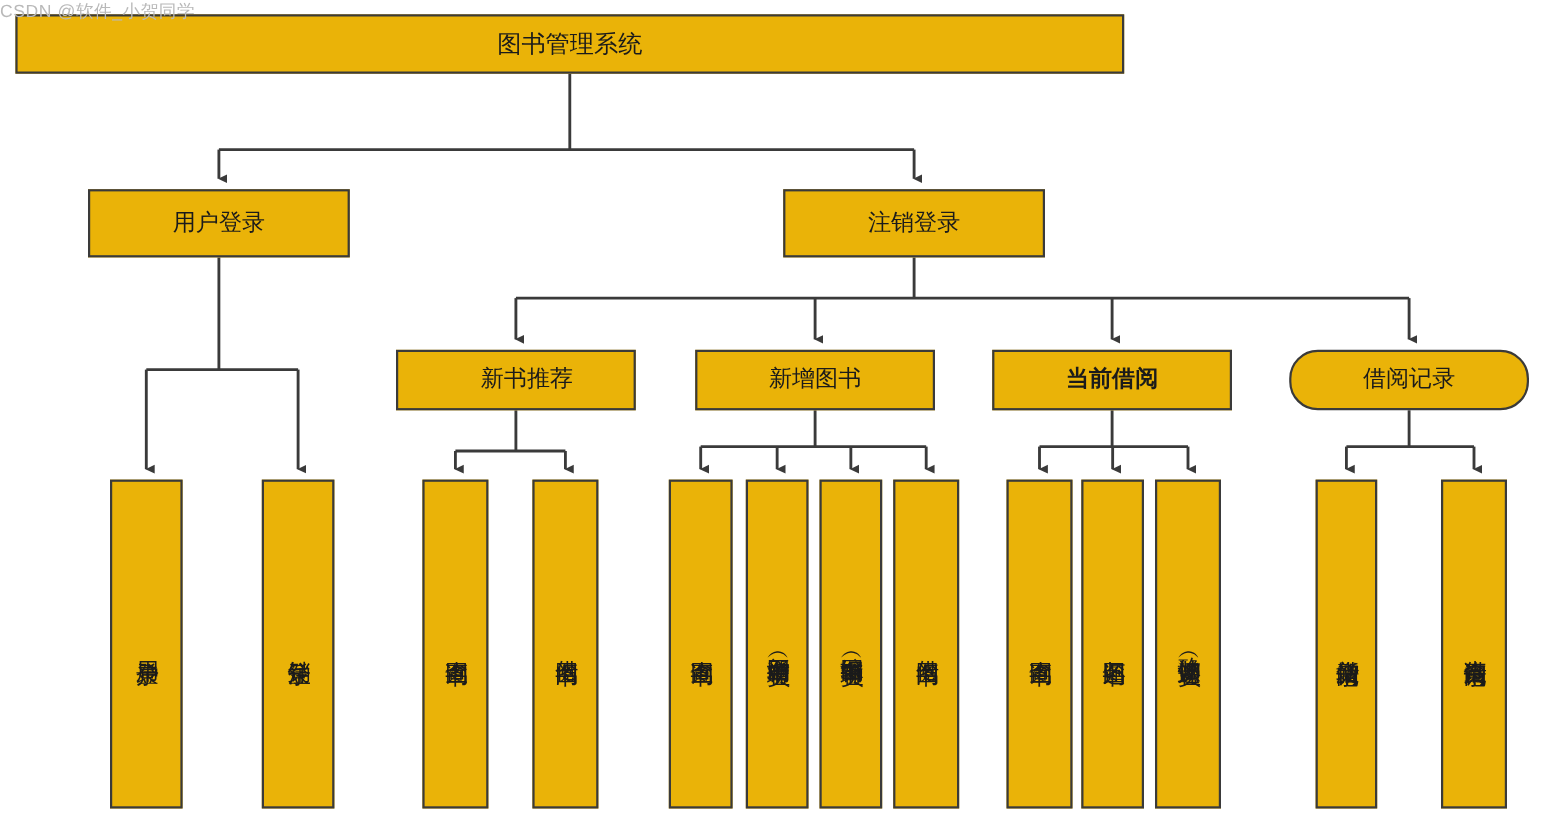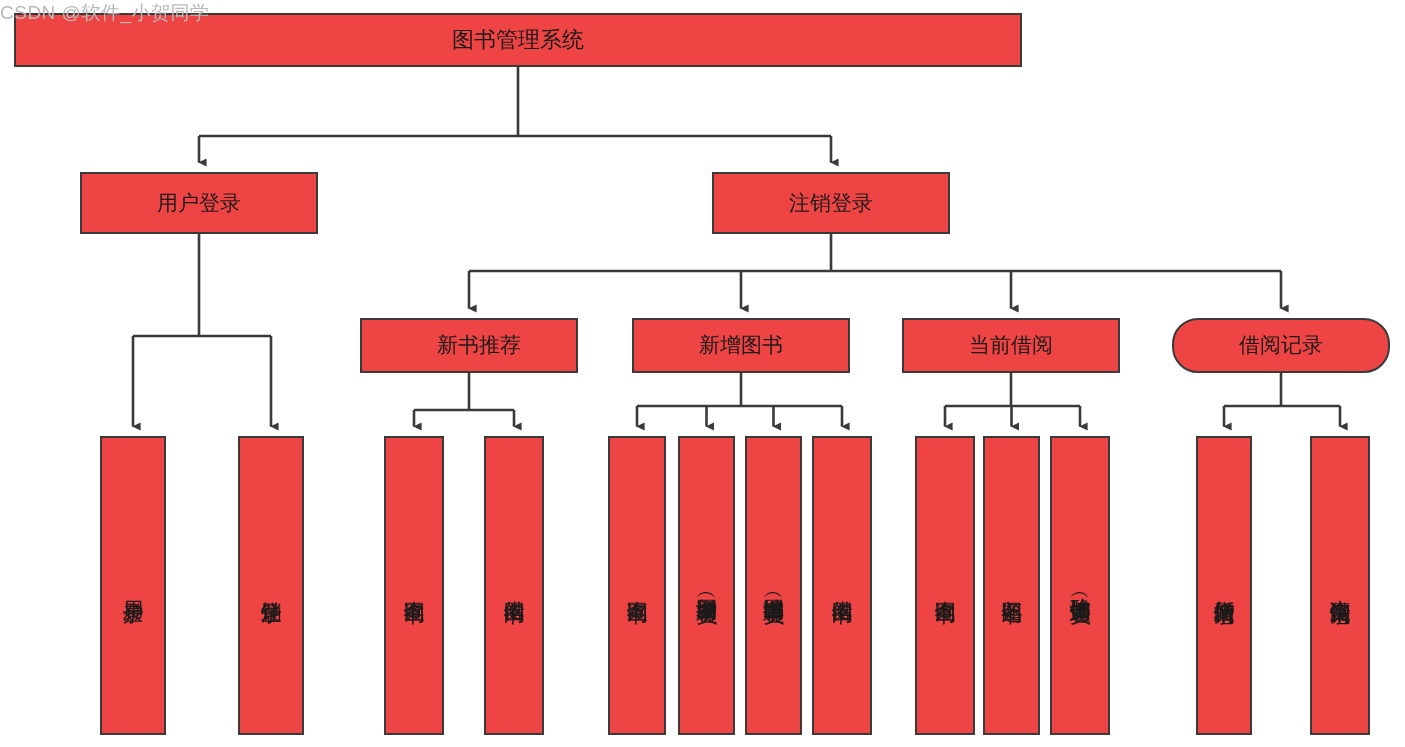--- a/index.html
+++ b/index.html
@@ -22,21 +22,21 @@
     left: 0;
     top: 0;
     width: 1405px;
     height: 747px;
     pointer-events: none;
   }
   .node {
     position: absolute;
     box-sizing: border-box;
     border: 2px solid #3a3a3a;
-    background: #ef4444;
+    background: #eab308;
     display: flex;
     align-items: center;
     justify-content: center;
     color: #1b1b1b;
     text-align: right;
     line-height: 1.16;
   }
   .node.horizontal {
     font-size: 21px;
   }
@@ -50,21 +50,21 @@
     letter-spacing: 1px;
     padding: 6px 0;
   }
   .node.vertical .label {
     writing-mode: vertical-rl;
     text-orientation: upright;
     display: block;
   }
   .watermark {
     position: absolute;
-    font-size: 19px;
+    font-size: 16px;
     color: #b9b9b9;
     white-space: nowrap;
     letter-spacing: 0.5px;
   }
 </style>
 </head>
 <body>
 
 <div id="diagram-root">
   <svg class="edges" viewBox="0 0 1405 747">
@@ -118,21 +118,21 @@
       </div>
       <div class="node horizontal" style="left: 712px; top: 172px; width: 238px; height: 62px;">
         <span class="label">注销登录</span>
       </div>
       <div class="node horizontal" style="left: 360px; top: 318px; width: 218px; height: 55px; padding-left: 20px;">
         <span class="label">新书推荐</span>
       </div>
       <div class="node horizontal" style="left: 632px; top: 318px; width: 218px; height: 55px;">
         <span class="label">新增图书</span>
       </div>
-      <div class="node horizontal" style="left: 902px; top: 318px; width: 218px; height: 55px;">
+      <div class="node horizontal" style="left: 902px; top: 318px; width: 218px; height: 55px; font-weight: bold;">
         <span class="label">当前借阅</span>
       </div>
       <div class="node horizontal" style="left: 1172px; top: 318px; width: 218px; height: 55px; border-radius: 26px;">
         <span class="label">借阅记录</span>
       </div>
       <div class="node vertical" style="left: 100px; top: 436px; width: 66px; height: 299px;">
         <span class="label">用户登录</span>
       </div>
       <div class="node vertical" style="left: 238px; top: 436px; width: 66px; height: 299px;">
         <span class="label">注销登录</span>

